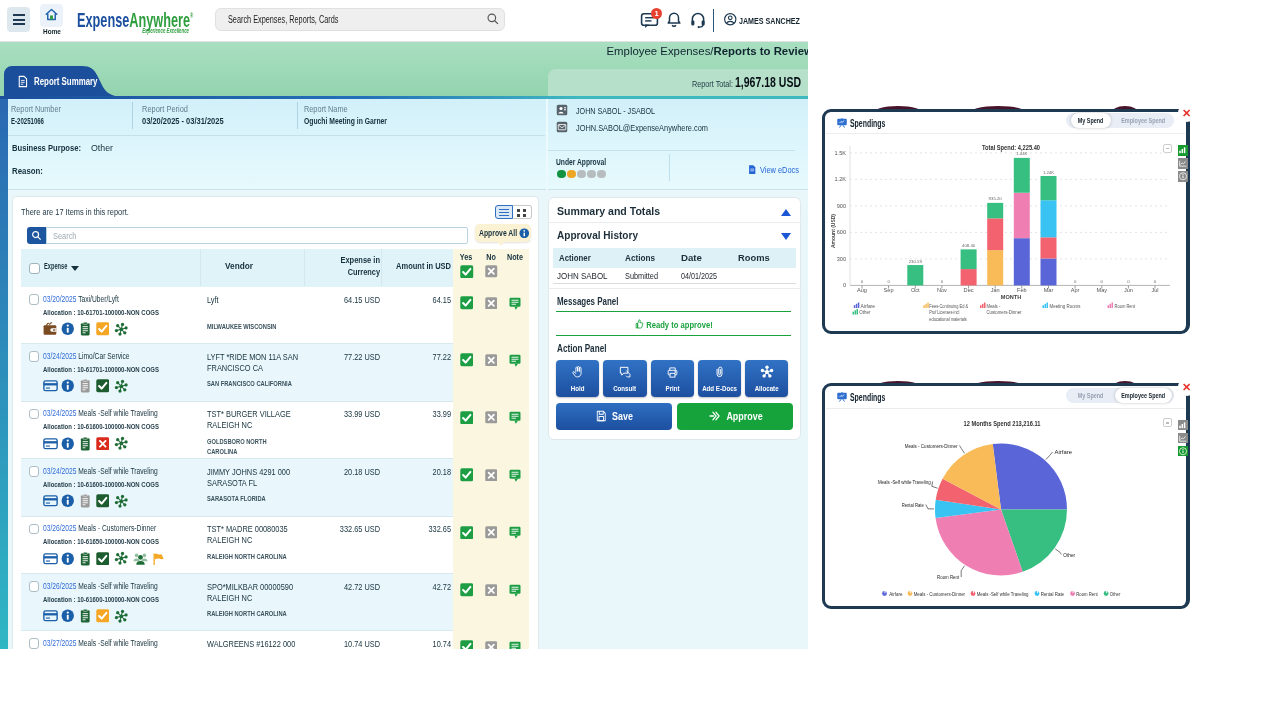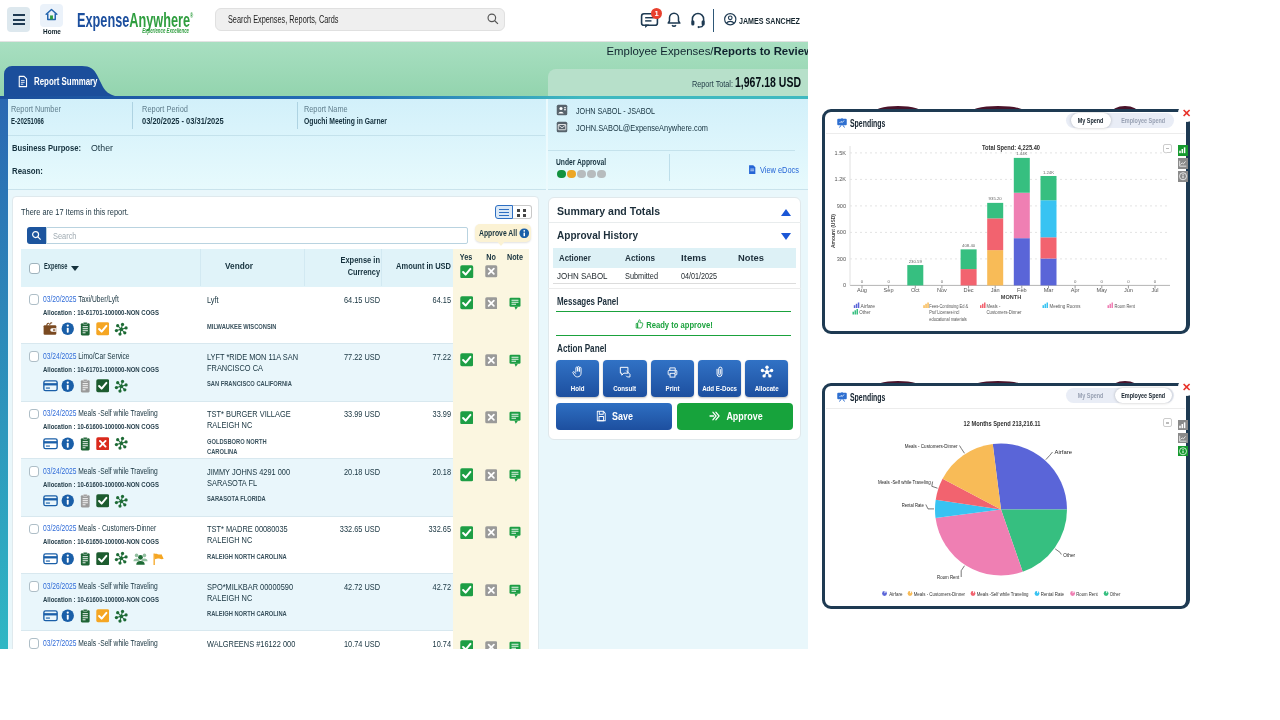--- a/index.html
+++ b/index.html
@@ -582,22 +582,22 @@
       </svg>
       <div class="a" style="left:548px;top:197px;width:253px;height:243px;background:#fff;border:1px solid #e0e8eb;border-radius:6px"></div>
       <div class="a nw" style="left:556.6px;top:204.5px;font-size:11.50px;color:#1c2e3a;font-weight:700;transform:scaleX(0.918);transform-origin:0 0;">Summary and Totals</div>
       <div class="a" style="left:781.0px;top:208.5px;width:0;height:0;border-left:5.5px solid transparent;border-right:5.5px solid transparent;border-bottom:7px solid #1a56d6"></div>
       <div class="a" style="left:548px;top:221.5px;width:253px;height:1px;background:#e8eced"></div>
       <div class="a nw" style="left:556.6px;top:228.5px;font-size:11.50px;color:#1c2e3a;font-weight:700;transform:scaleX(0.874);transform-origin:0 0;">Approval History</div>
       <div class="a" style="left:781.0px;top:232.5px;width:0;height:0;border-left:5.5px solid transparent;border-right:5.5px solid transparent;border-top:7px solid #1a56d6"></div>
       <div class="a" style="left:553px;top:247.5px;width:243px;height:20px;background:#ddf1f6"></div>
       <div class="a nw" style="left:558.7px;top:252.5px;font-size:9.30px;color:#1c2e3a;font-weight:700;transform:scaleX(0.840);transform-origin:0 0;">Actioner</div>
       <div class="a nw" style="left:625.0px;top:252.5px;font-size:9.30px;color:#1c2e3a;font-weight:700;transform:scaleX(0.879);transform-origin:0 0;">Actions</div>
-      <div class="a nw" style="left:681.0px;top:252.5px;font-size:9.30px;color:#1c2e3a;font-weight:700;transform:scaleX(1.041);transform-origin:0 0;">Items</div>
-      <div class="a nw" style="left:738.0px;top:252.5px;font-size:9.30px;color:#1c2e3a;font-weight:700;transform:scaleX(1.006);transform-origin:0 0;">Notes</div>
+      <div class="a nw" style="left:681.0px;top:252.5px;font-size:9.30px;color:#1c2e3a;font-weight:700;transform:scaleX(1.041);transform-origin:0 0;">Date</div>
+      <div class="a nw" style="left:738.0px;top:252.5px;font-size:9.30px;color:#1c2e3a;font-weight:700;transform:scaleX(1.006);transform-origin:0 0;">Rooms</div>
       <div class="a nw" style="left:557.0px;top:269.5px;font-size:9.50px;color:#242c31;transform:scaleX(0.840);transform-origin:0 0;">JOHN SABOL</div>
       <div class="a nw" style="left:625.0px;top:269.5px;font-size:9.50px;color:#242c31;transform:scaleX(0.772);transform-origin:0 0;">Submitted</div>
       <div class="a nw" style="left:681.0px;top:269.5px;font-size:9.50px;color:#242c31;transform:scaleX(0.758);transform-origin:0 0;">04/01/2025</div>
       <div class="a" style="left:553px;top:282.5px;width:243px;height:1px;background:#dcdcdc"></div>
       <div class="a" style="left:548px;top:288px;width:253px;height:1px;background:#ececec"></div>
       <div class="a nw" style="left:556.8px;top:294.5px;font-size:11.50px;color:#1c2e3a;font-weight:700;transform:scaleX(0.691);transform-origin:0 0;">Messages Panel</div>
       <div class="a" style="left:556px;top:310.5px;width:235px;height:1.6px;background:#1aa23c"></div>
       <div class="a nw" style="left:556px;top:317.5px;width:235px;text-align:center;font-size:9.3px;font-weight:600;color:#1aa23c;transform:scaleX(0.82);transform-origin:50% 0"><svg width="12" height="12" viewBox="0 0 24 24" style="vertical-align:-2px">
           <g fill="none" stroke="#1aa23c" stroke-width="1.9" stroke-linejoin="round">
             <path d="M7.5 11 L11.5 3.5 c1.8 0 2.8 1.4 2.3 3.2 L13 9.5 h5.2 c1.6 0 2.3 1.4 1.8 2.8 l-2 5.6 c-0.5 1.4-1.2 2.1-2.8 2.1 H7.5 Z"></path>

